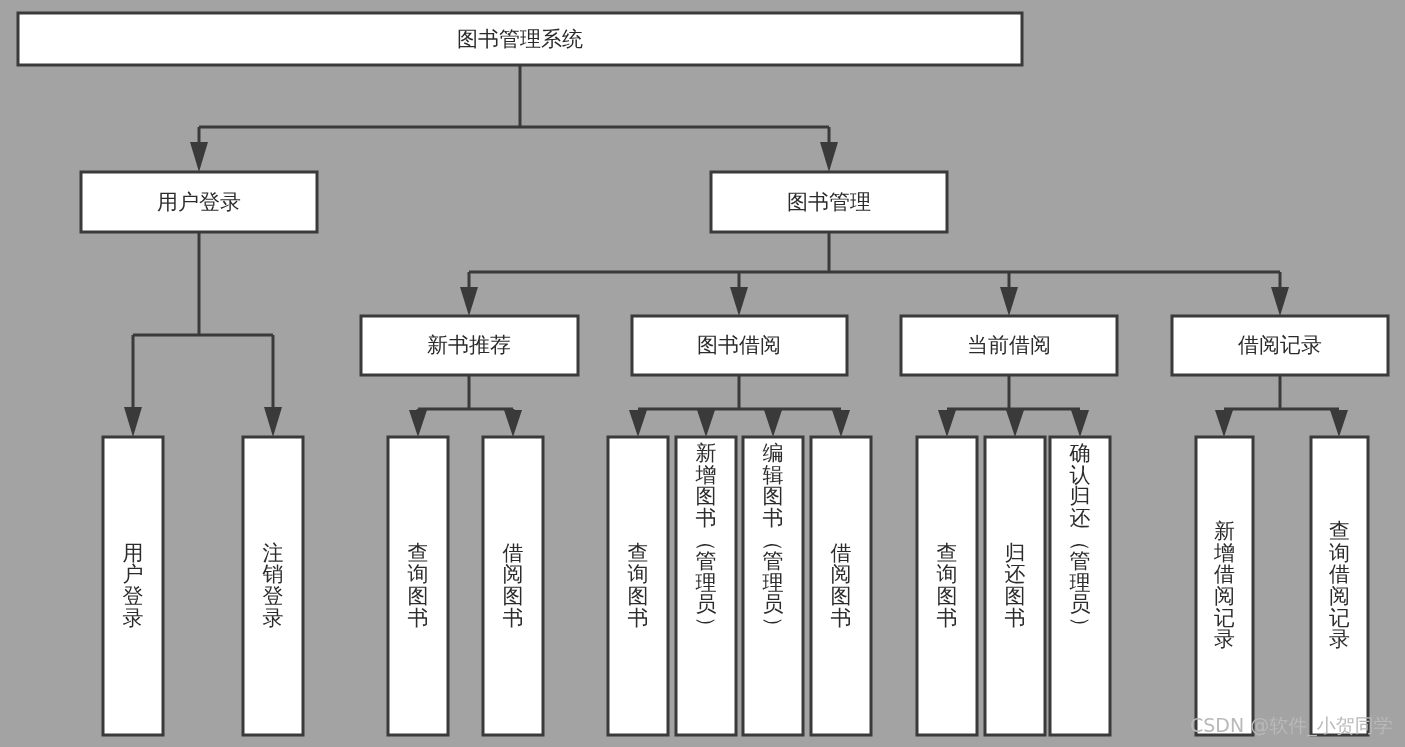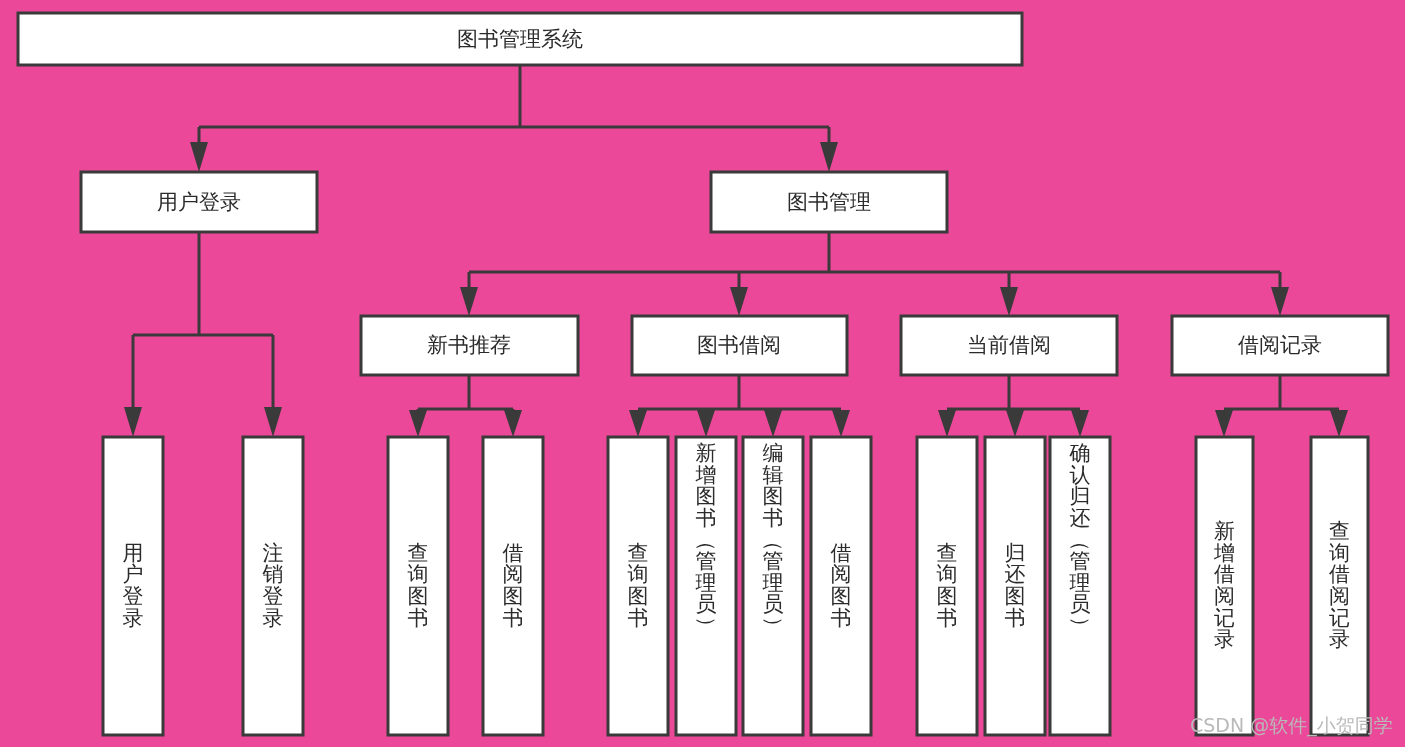--- a/index.html
+++ b/index.html
@@ -10,21 +10,21 @@
   body {
     width: 1405px;
     height: 747px;
     font-family: "DejaVu Sans", "Liberation Sans", sans-serif;
     overflow: hidden;
   }
   #diagram-root {
     position: relative;
     width: 1405px;
     height: 747px;
-    background: #ec4899;
+    background: #a3a3a3;
   }
   svg.diagram-canvas {
     position: absolute;
     left: 0;
     top: 0;
     width: 1405px;
     height: 747px;
     display: block;
   }
   .node-box {

